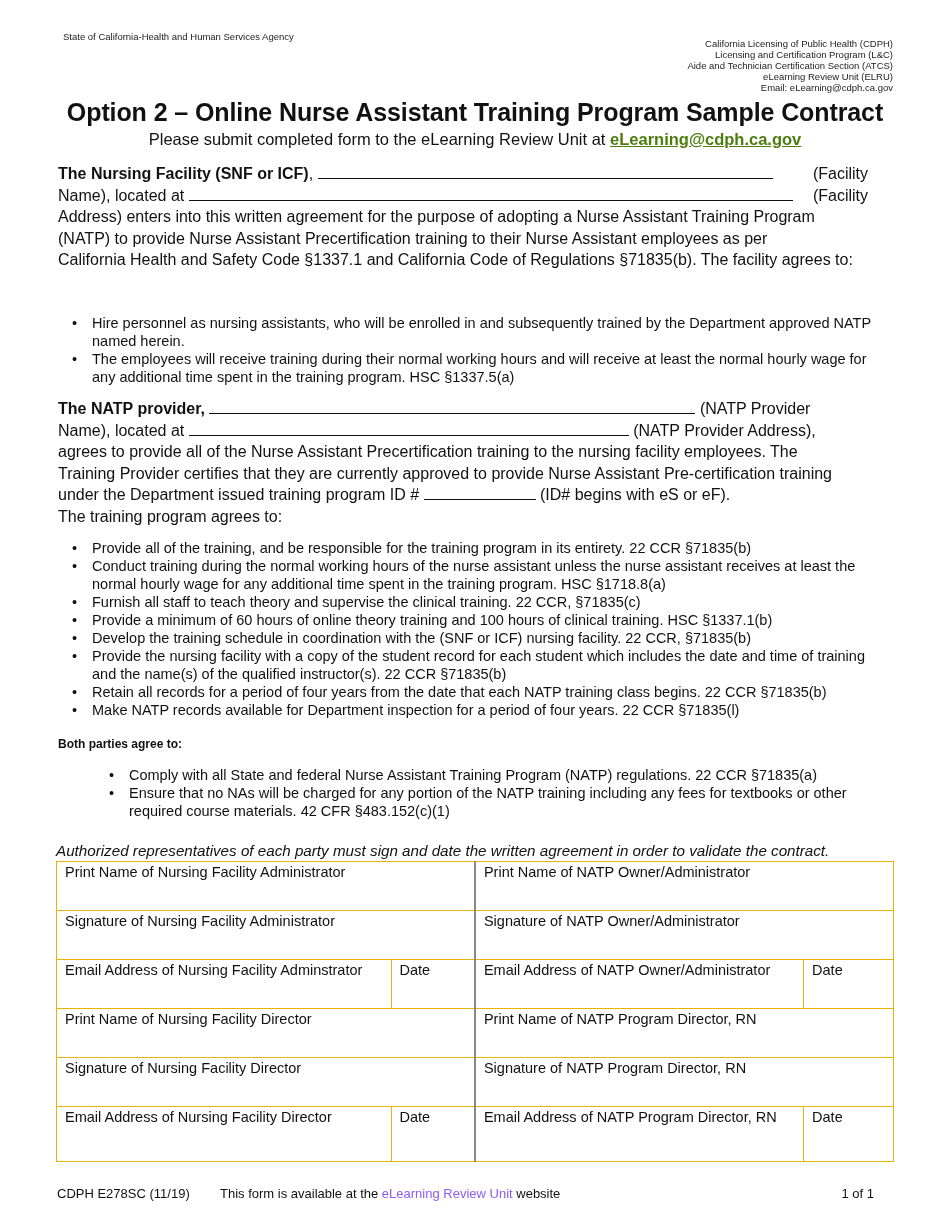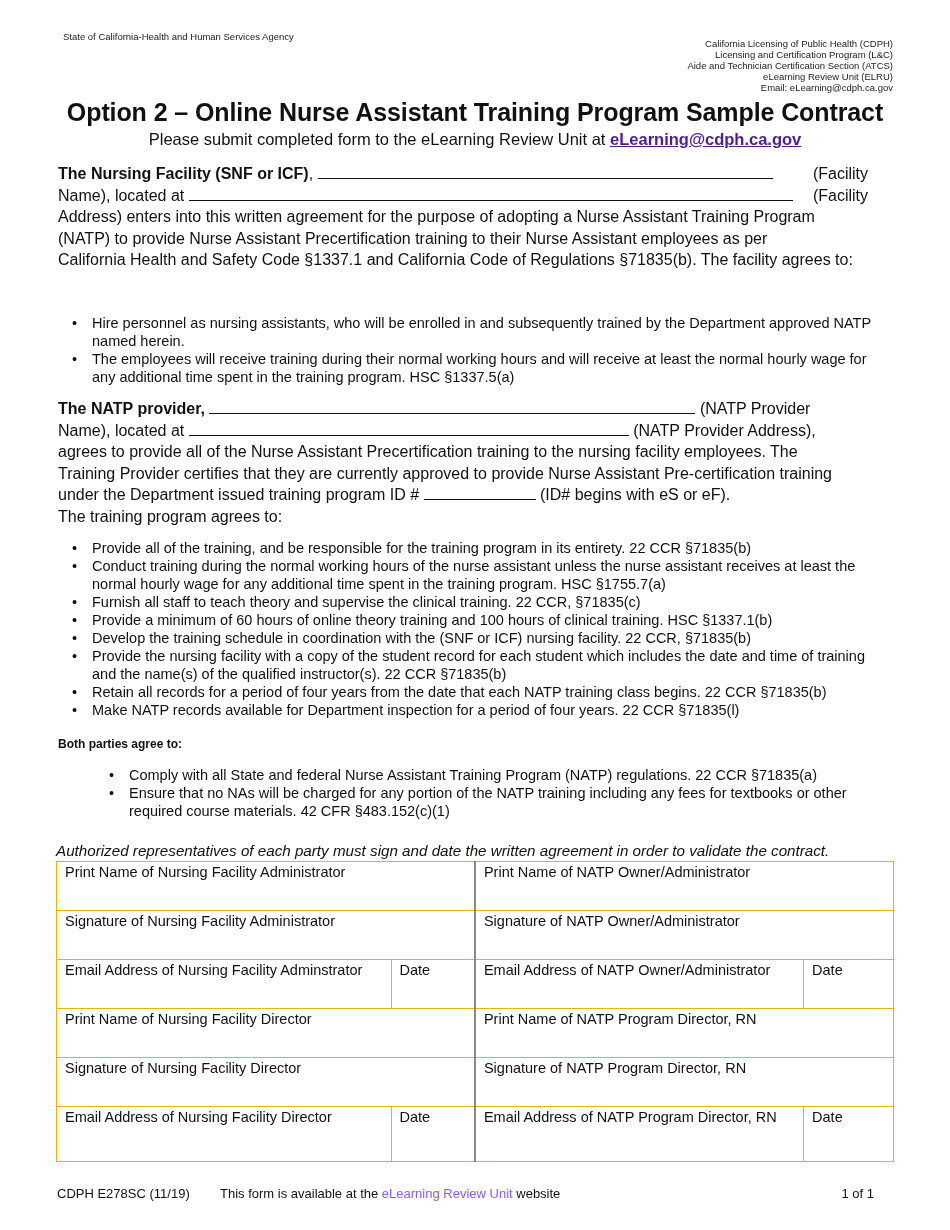--- a/index.html
+++ b/index.html
@@ -1,21 +1,21 @@
 <!DOCTYPE html>
 <html><head>
 <meta charset="utf-8">
 <style>
   html, body { margin: 0; padding: 0; background: #ffffff; }
   body { width: 950px; height: 1230px; position: relative; overflow: hidden; font-family: "Liberation Sans", sans-serif; color: #111; }
   .agency { position: absolute; left: 63px; top: 31px; font-size: 9.5px; color: #222; }
   .dept { position: absolute; right: 57px; top: 38px; text-align: right; font-size: 9.5px; line-height: 11px; color: #222; }
   .title { position: absolute; left: 0; width: 950px; top: 98px; text-align: center; font-size: 25px; font-weight: bold; letter-spacing: -0.1px; }
   .subtitle { position: absolute; left: 0; width: 950px; top: 130px; text-align: center; font-size: 16.5px; }
-  .subtitle a { color: #4c1d95; font-weight: bold; text-decoration: underline; }
+  .subtitle a { color: #4d7c0f; font-weight: bold; text-decoration: underline; }
   .para { position: absolute; left: 58px; width: 810px; font-size: 16px; line-height: 21.5px; font-family: "Liberation Sans", sans-serif; }
   .para b { font-weight: bold; }
   .blank { display: inline-block; border-bottom: 1px solid #111; height: 14px; vertical-align: baseline; }
   ul.bul { position: absolute; margin: 0; padding: 0; list-style: none; font-size: 14.5px; line-height: 18px; }
   ul.bul li { position: relative; padding-left: 34px; }
   ul.bul li::before { content: "•"; position: absolute; left: 14px; top: 0; }
   .both-head { position: absolute; left: 58px; top: 737px; font-size: 12px; font-weight: bold; }
   .auth { position: absolute; left: 56px; top: 842px; font-size: 15.2px; font-style: italic; }
   table.sig { position: absolute; left: 56px; top: 861px; width: 838px; border-collapse: collapse; font-size: 14.5px; }
   table.sig td { border: 1px solid #eab308; vertical-align: top; padding: 2px 8px; height: 44px; }
@@ -73,21 +73,21 @@
     <span>Name), located at </span><span class="blank" style="width:440px;"></span><span> (NATP Provider Address),</span>
   </div>
   <div>
     <span>agrees to provide all of the Nurse Assistant Precertification training to the nursing facility employees. The Training Provider certifies that they are currently approved to provide Nurse Assistant Pre-certification training under the Department issued training program ID # </span><span class="blank" style="width:112px;"></span><span> (ID# begins with eS or eF).</span>
   </div>
   <div>The training program agrees to:</div>
 </div>
 
 <ul class="bul" style="left:58px; width:825px; top:539px;">
   <li>Provide all of the training, and be responsible for the training program in its entirety. 22 CCR §71835(b)</li>
-  <li>Conduct training during the normal working hours of the nurse assistant unless the nurse assistant receives at least the normal hourly wage for any additional time spent in the training program. HSC §1755.7(a)</li>
+  <li>Conduct training during the normal working hours of the nurse assistant unless the nurse assistant receives at least the normal hourly wage for any additional time spent in the training program. HSC §1718.8(a)</li>
   <li>Furnish all staff to teach theory and supervise the clinical training. 22 CCR, §71835(c)</li>
   <li>Provide a minimum of 60 hours of online theory training and 100 hours of clinical training. HSC §1337.1(b)</li>
   <li>Develop the training schedule in coordination with the (SNF or ICF) nursing facility. 22 CCR, §71835(b)</li>
   <li>Provide the nursing facility with a copy of the student record for each student which includes the date and time of training and the name(s) of the qualified instructor(s). 22 CCR §71835(b)</li>
   <li>Retain all records for a period of four years from the date that each NATP training class begins. 22 CCR §71835(b)</li>
   <li style="text-align:justify;">Make NATP records available for Department inspection for a period of four years. 22 CCR §71835(l)</li>
 </ul>
 
 <div class="both-head">Both parties agree to:</div>
 <ul class="bul" style="left:95px; width:790px; top:766px;">

